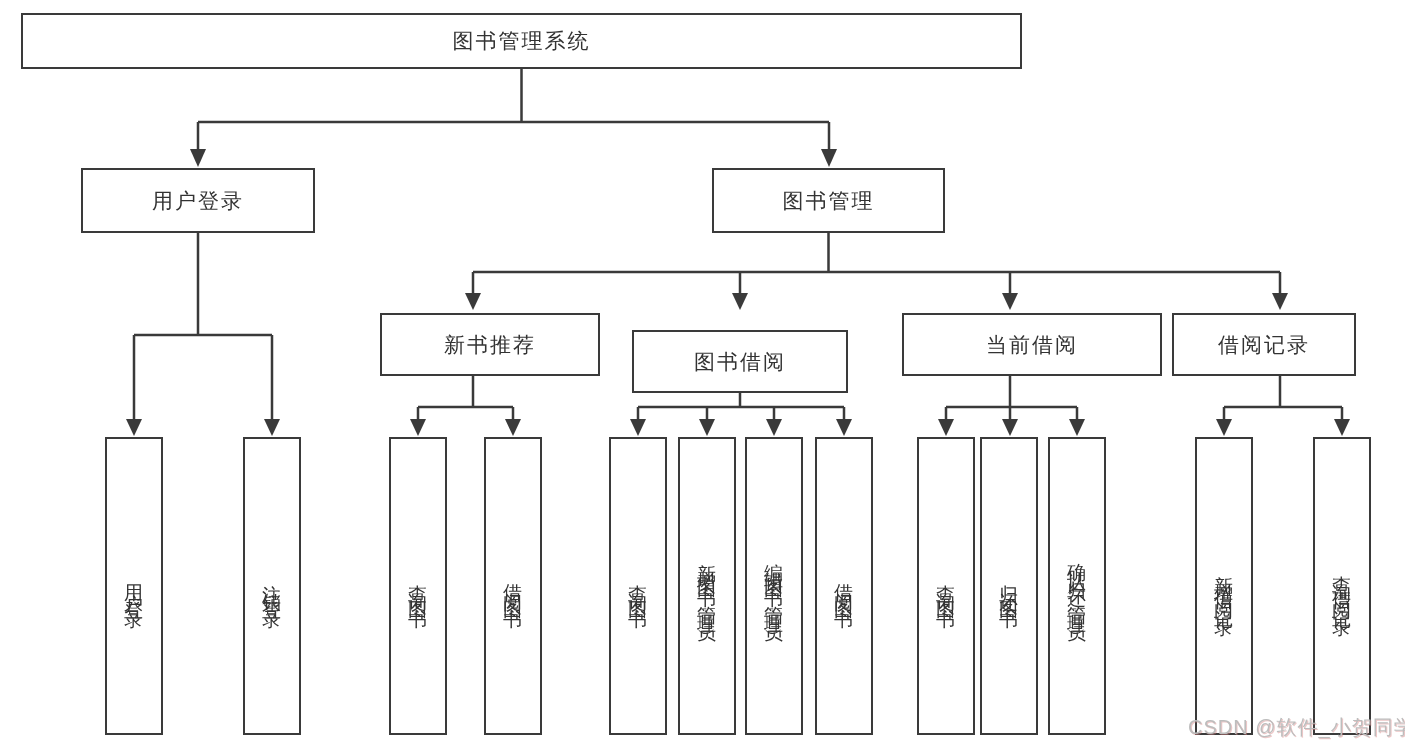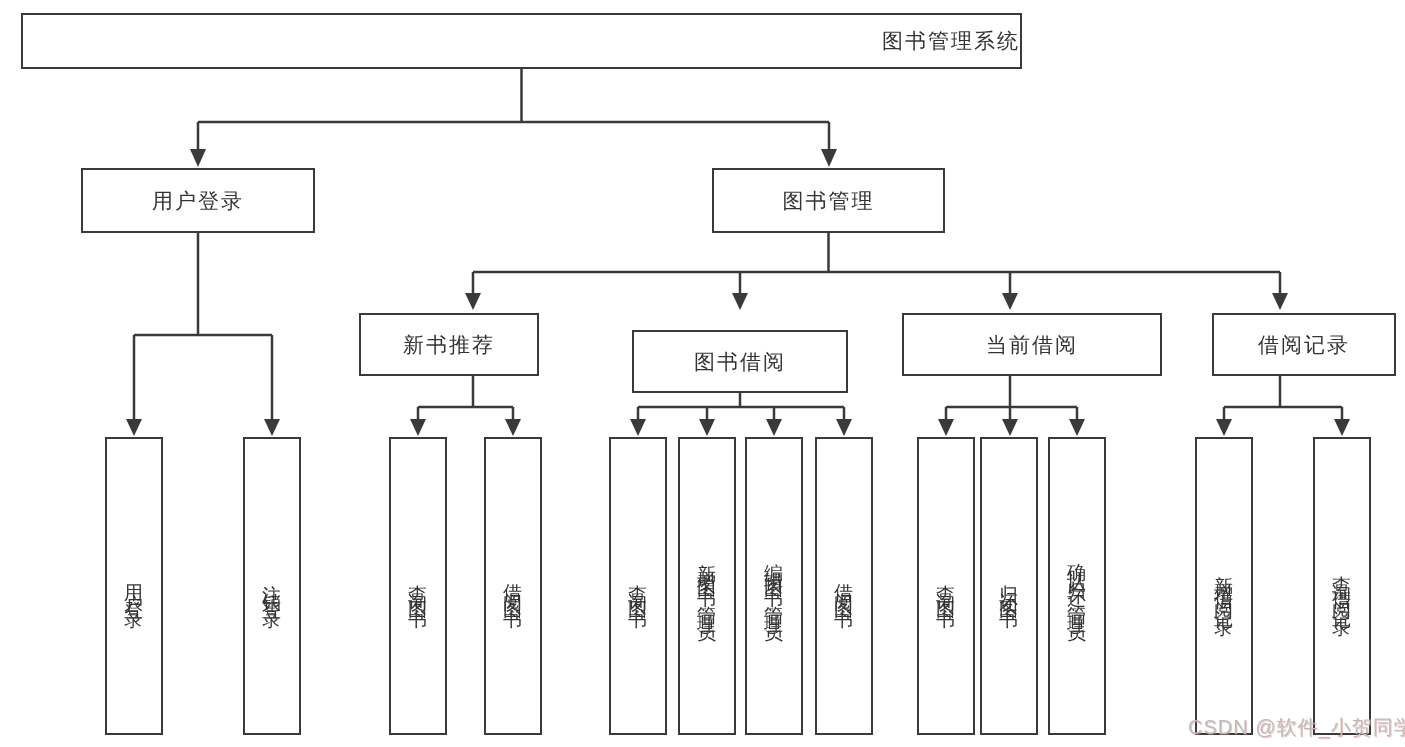--- a/index.html
+++ b/index.html
@@ -31,21 +31,21 @@
     align-items:center;
     justify-content:center;
     color:var(--text);
     text-align:center;
   }
   .node.h{
     font-size:21px;
     letter-spacing:2px;
     line-height:1.2;
   }
-  .node.root{font-size:21px;justify-content:flex-end;}
+  .node.root{font-size:21px;}
   .node.leaf{
     font-size:19px;
   }
   .vtext{
     writing-mode:vertical-rl;
     text-orientation:mixed;
     letter-spacing:0.45em;
     line-height:1.0;
     white-space:nowrap;
   }
@@ -116,30 +116,30 @@
     <span>图书管理系统</span>
   </div>
 
   <div class="node h" style="left:81px;top:168px;width:234px;height:65px;">
     <span>用户登录</span>
   </div>
   <div class="node h" style="left:712px;top:168px;width:233px;height:65px;align-items:center;">
     <span>图书管理</span>
   </div>
 
-  <div class="node h" style="left:359px;top:313px;width:180px;height:63px;">
+  <div class="node h" style="left:380px;top:313px;width:220px;height:63px;">
     <span>新书推荐</span>
   </div>
   <div class="node h" style="left:632px;top:330px;width:216px;height:63px;">
     <span>图书借阅</span>
   </div>
   <div class="node h" style="left:902px;top:313px;width:260px;height:63px;">
     <span>当前借阅</span>
   </div>
-  <div class="node h" style="left:1212px;top:313px;width:184px;height:63px;">
+  <div class="node h" style="left:1172px;top:313px;width:184px;height:63px;">
     <span>借阅记录</span>
   </div>
 
   <div class="node leaf" style="left:105px;top:437px;width:58px;height:298px;">
     <span class="vtext">用户登录</span>
   </div>
   <div class="node leaf" style="left:243px;top:437px;width:58px;height:298px;">
     <span class="vtext">注销登录</span>
   </div>
 

